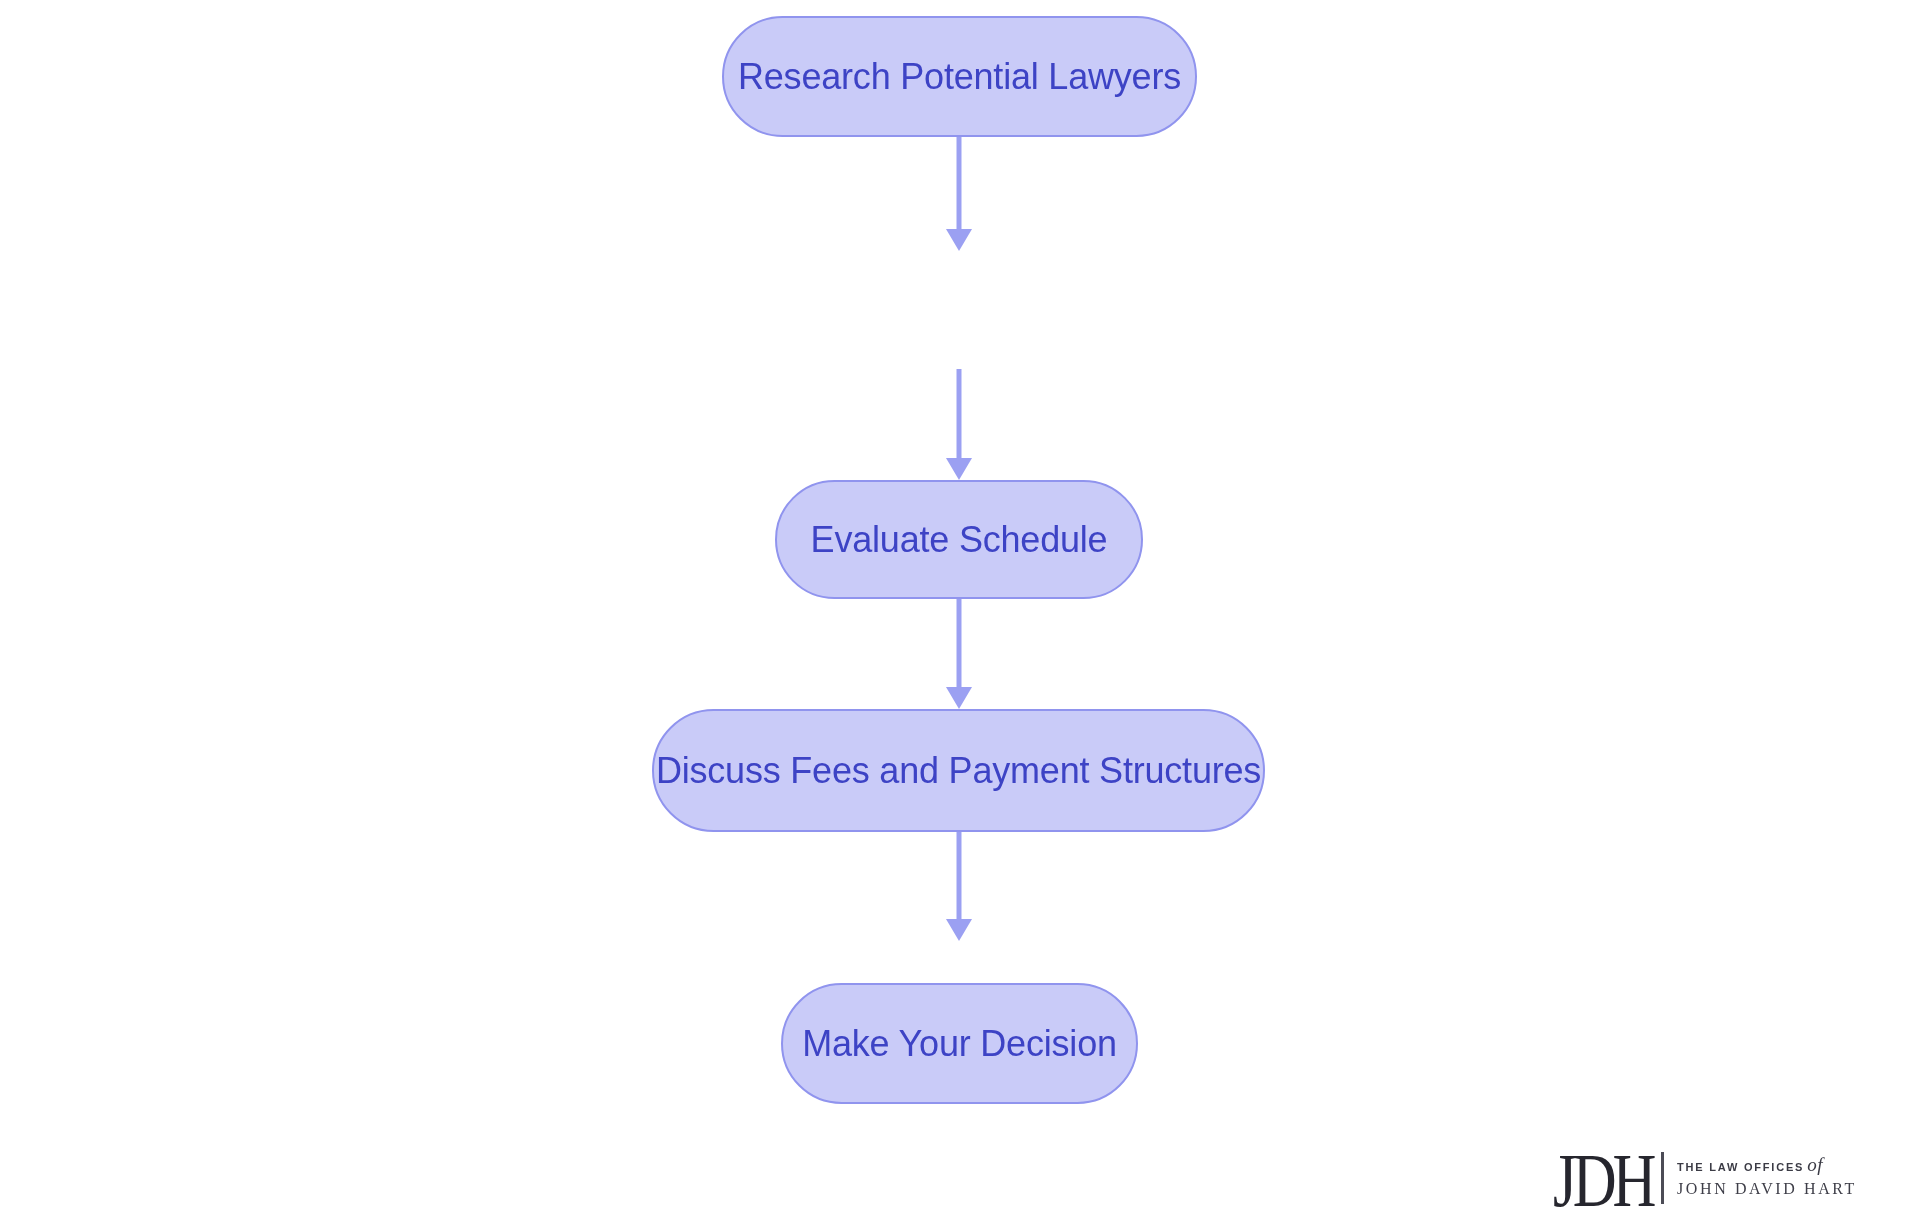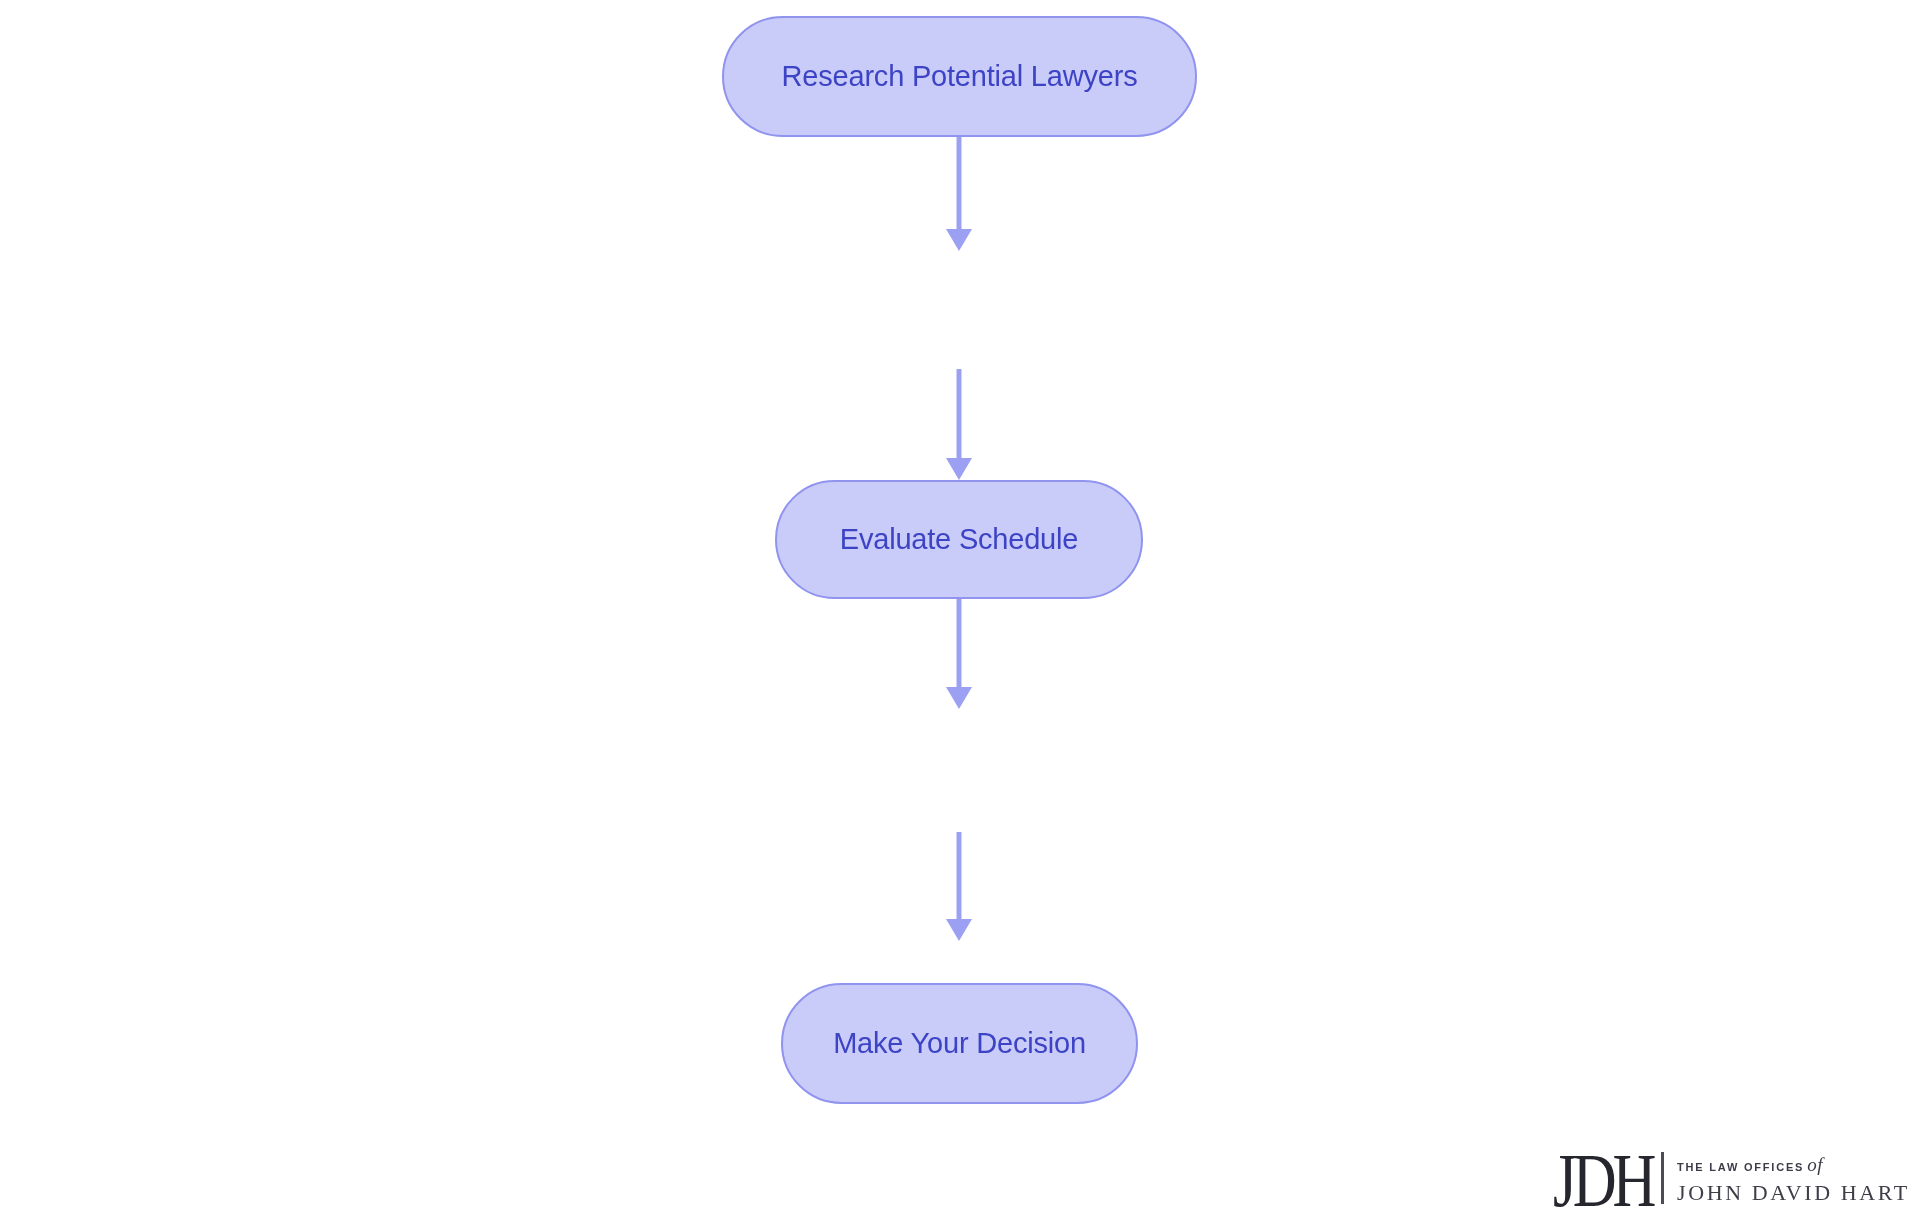--- a/index.html
+++ b/index.html
@@ -25,21 +25,21 @@
   }
   .node {
     position: absolute;
     display: flex;
     align-items: center;
     justify-content: center;
     background: var(--node-fill);
     border: 2px solid var(--node-border);
     border-radius: 62px;
     color: var(--node-text);
-    font-size: 29px;
+    font-size: 36px;
     letter-spacing: -0.2px;
     white-space: nowrap;
     text-align: center;
   }
   .node-1 { left: 722px; top: 16px;  width: 475px; height: 121px; }
   .node-2 { left: 749px; top: 250px; width: 421px; height: 119px; }
   .node-3 { left: 775px; top: 480px; width: 368px; height: 119px; }
   .node-4 { left: 652px; top: 709px; width: 613px; height: 123px; }
   .node-5 { left: 781px; top: 941px; width: 357px; height: 121px; margin-top: 42px; }
   .arrow { position: absolute; left: 944px; display: block; }
@@ -84,21 +84,21 @@
     font-style: italic;
     font-weight: normal;
     font-size: 19px;
     letter-spacing: 0.5px;
     margin-left: 3px;
     color: var(--logo-tagline);
   }
   .logo-firm-name {
     margin-top: 4px;
     font-family: "Liberation Serif", "DejaVu Serif", serif;
-    font-size: 22px;
+    font-size: 16px;
     letter-spacing: 2.6px;
     color: var(--logo-firm-name);
   }
 </style>
 </head>
 <body>
 
 <div class="canvas">
 
   <div class="node node-1">
@@ -118,20 +118,23 @@
 
   <div class="node node-3">
     <span>Evaluate Schedule</span>
   </div>
 
   <svg class="arrow" style="top:599px" width="30" height="110" viewBox="0 0 30 110" aria-hidden="true">
     <line x1="15" y1="0" x2="15" y2="89"></line>
     <polygon points="2,88 28,88 15,110"></polygon>
   </svg>
 
+  <div class="node node-4">
+    <span>Discuss Fees and Payment Structures</span>
+  </div>
 
   <svg class="arrow" style="top:832px" width="30" height="109" viewBox="0 0 30 109" aria-hidden="true">
     <line x1="15" y1="0" x2="15" y2="88"></line>
     <polygon points="2,87 28,87 15,109"></polygon>
   </svg>
 
   <div class="node node-5">
     <span>Make Your Decision</span>
   </div>
 

